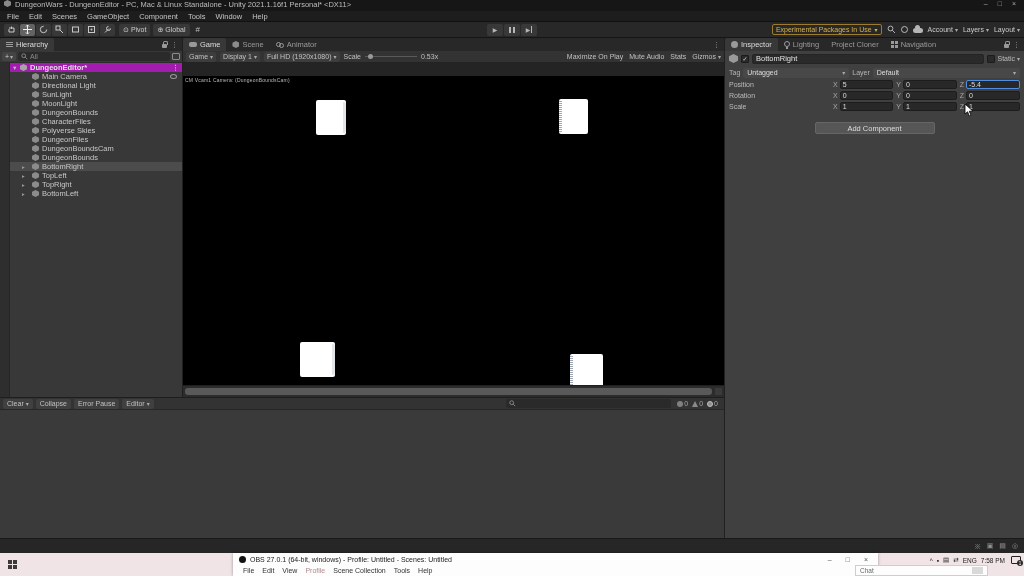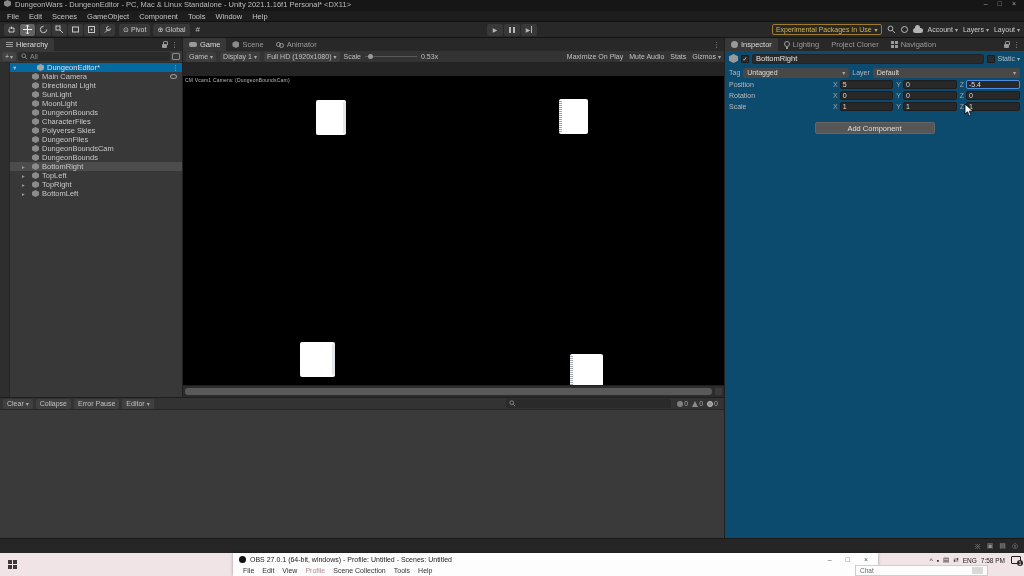--- a/index.html
+++ b/index.html
@@ -42,21 +42,21 @@
   .hierarchy{width:183px;background:#383838;border-right:1px solid #202020;display:flex;flex-direction:column;position:relative}
   .panel-lines{display:inline-block;width:7px;height:5px;border-top:1px solid #9a9a9a;border-bottom:1px solid #9a9a9a;position:relative}
   .panel-lines::after{content:"";position:absolute;top:1px;left:0;right:0;border-top:1px solid #9a9a9a}
   .searchrow{height:12px;border-bottom:1px solid #2c2c2c;display:flex;align-items:center;padding:0 2px;gap:2px}
   .plus-btn{width:14px;height:9px;background:#444;border-radius:2px;font-size:7px;color:#ccc;display:flex;align-items:center;justify-content:center;gap:1px}
   .search-field{flex:1;height:9px;background:#2a2a2a;border-radius:2px;display:flex;align-items:center;gap:2px;padding:0 3px;color:#8d8d8d;font-size:7px}
   .side-icon{width:8px;height:7px;border:1px solid #8d8d8d;border-radius:1px}
   .gutter{position:absolute;left:0;top:25px;bottom:0;width:10px;background:#2e2e2e;border-right:1px solid #262626}
   .tree{margin-left:10px;flex:1}
   .trow{height:9px;display:flex;align-items:center;gap:3px;font-size:7.5px;color:#c8c8c8;padding-left:22px;position:relative}
-  .trow.scene{padding-left:27px;background:#0369a1;color:#e0e0e0;font-weight:normal}
+  .trow.scene{padding-left:10px;background:#a21caf;color:#e0e0e0;font-weight:bold}
   .trow.selected{background:#4c4c4c}
   .arrow{position:absolute;left:12px;color:#999;font-size:5.5px}
   .scene-arrow{position:absolute;left:2px;color:#bbb;font-size:5.5px}
   .go-icon{flex:none;width:7px;height:7px;background:#8b8b8b;clip-path:polygon(50% 0,100% 25%,100% 75%,50% 100%,0 75%,0 25%)}
   .scene-icon{flex:none;width:7px;height:7px;background:#a5a5a5;clip-path:polygon(50% 0,100% 25%,100% 75%,50% 100%,0 75%,0 25%)}
   .vis-eye{margin-left:auto;margin-right:5px;width:7px;height:5px;border:1px solid #9a9a9a;border-radius:50%}
   .row-more{margin-left:auto;margin-right:3px;font-size:7px;color:#bbb}
   
   .game-panel{width:541px;display:flex;flex-direction:column;background:#383838}
   .gamepad-icon{width:8px;height:5px;background:#9a9a9a;border-radius:2px}
@@ -90,21 +90,21 @@
   .console-toolbar{height:12px;background:#333;border-bottom:1px solid #272727;display:flex;align-items:center;gap:3px;padding:0 3px;font-size:7px;color:#c0c0c0;flex:none}
   .ct-btn{height:10px;display:flex;align-items:center;gap:2px;background:#404040;border-radius:2px;padding:0 4px}
   .console-search{margin-left:auto;width:165px;height:9px;background:#2a2a2a;border-radius:2px;display:flex;align-items:center;padding:0 3px;gap:2px}
   .badges{display:flex;gap:4px;align-items:center;padding:0 3px;color:#a5a5a5}
   .badge{display:flex;align-items:center;gap:1px}
   .badge-dot{width:6px;height:6px;border-radius:50%;background:#808080}
   .badge-tri{width:0;height:0;border-left:3.5px solid transparent;border-right:3.5px solid transparent;border-bottom:6px solid #8a8a8a}
   .badge-err{width:6px;height:6px;border-radius:50%;background:#8f8f8f;border:1px solid #c2c2c2}
   .console-content{flex:1;background:#3a3a3a}
   
-  .inspector{width:300px;background:#0c4a6e;display:flex;flex-direction:column;position:relative;border-left:1px solid #202020}
+  .inspector{width:300px;background:#404040;display:flex;flex-direction:column;position:relative;border-left:1px solid #202020}
   .insp-icon{width:7px;height:7px;border-radius:50%;background:#9a9a9a}
   .bulb-icon{width:6px;height:6px;border-radius:50%;border:1px solid #9a9a9a;position:relative;margin-top:-1px}
   .bulb-icon::after{content:"";position:absolute;left:1px;bottom:-3px;width:2px;height:2px;background:#9a9a9a}
   .nav-icon{width:7px;height:7px;display:grid;grid-template-columns:3px 3px;grid-template-rows:3px 3px;gap:1px}
   .nav-icon i{background:#9a9a9a}
   .insp-header{height:15px;display:flex;align-items:center;gap:3px;padding:0 4px}
   .obj-icon{width:9px;height:9px;background:#9a9a9a;clip-path:polygon(50% 0,100% 25%,100% 75%,50% 100%,0 75%,0 25%)}
   .checkbox{width:8px;height:8px;background:#2a2a2a;border:1px solid #1b1b1b;border-radius:1px;color:#ddd;font-size:6px;line-height:6px;text-align:center}
   .name-field{flex:1;height:10px;background:#2a2a2a;border:1px solid #242424;border-radius:2px;display:flex;align-items:center;padding:0 3px;font-size:7.5px;color:#e2e2e2}
   .static-wrap{display:flex;align-items:center;gap:2px;font-size:7px;color:#bbb}

